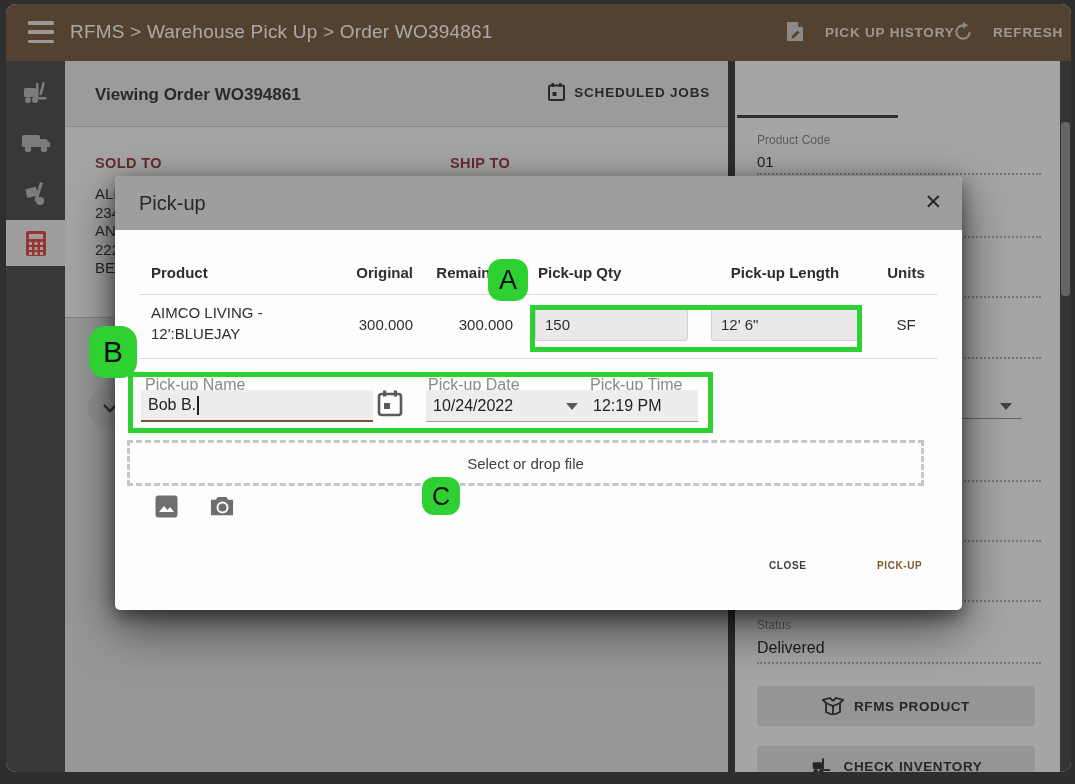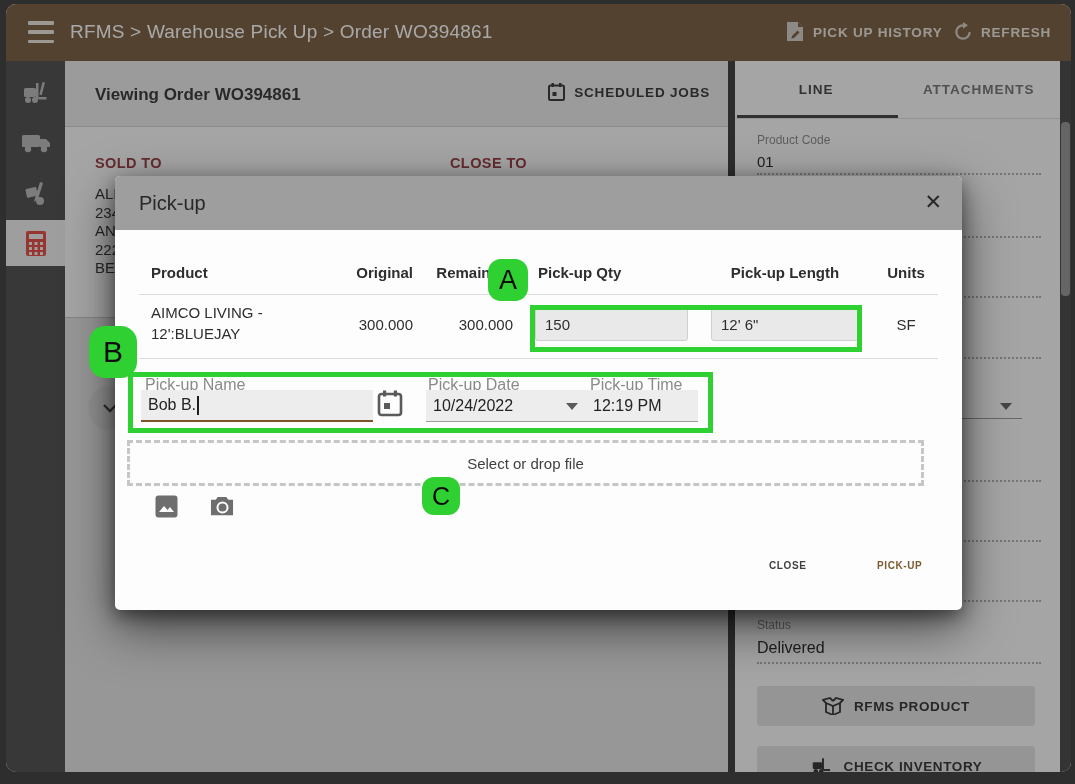--- a/index.html
+++ b/index.html
@@ -6,21 +6,21 @@
   html,body { width:1075px; height:784px; background:#2e2e2e; font-family:"Liberation Sans", sans-serif; overflow:hidden; }
   .stage { position:relative; width:1075px; height:784px; }
   .window { position:absolute; left:6px; top:4px; width:1065px; height:768px; background:#e5e5e5; border-radius:10px; overflow:hidden; }
   .abs { position:absolute; }
 
   
   .topbar { left:0; top:0; width:1065px; height:57px; background:#7f6548; display:flex; align-items:center; }
   .hamburger { left:22px; top:17px; width:26px; height:22px; display:flex; flex-direction:column; justify-content:space-between; cursor:pointer; }
   .hamburger span { display:block; height:3.5px; background:#ede7e0; border-radius:1px; }
   .breadcrumb { left:64px; top:17px; font-size:19px; color:#ffffff; letter-spacing:.2px; }
-  .topbtn { top:14px; height:28px; display:flex; align-items:center; gap:8px; color:#ece6de; font-size:13.5px; font-weight:bold; letter-spacing:.8px; cursor:pointer; }
+  .topbtn { top:14px; height:28px; display:flex; align-items:center; gap:20px; color:#ece6de; font-size:13.5px; font-weight:bold; letter-spacing:.8px; cursor:pointer; }
   .topbtn svg { flex:0 0 auto; }
 
   
   .sidebar { left:0; top:57px; width:59px; height:711px; background:#555555; }
   .side-item { position:absolute; left:0; width:59px; height:46px; display:flex; align-items:center; justify-content:center; color:#bdbdbd; cursor:pointer; }
   .side-item.active { background:#f0f0f0; color:#e5534b; }
 
   
   .content { left:59px; top:57px; width:663px; height:711px; background:#e5e5e5; }
   .viewbar { position:absolute; left:0; top:0; width:663px; height:66px; background:#ececec; border-bottom:1px solid #d2d2d2; }
@@ -158,41 +158,37 @@
             <rect x="1" y="2.5" width="15" height="14.5" rx="1.5" fill="none" stroke="#3f3f3f" stroke-width="2"></rect>
             <rect x="3.5" y="0" width="2.4" height="4" fill="#3f3f3f"></rect>
               <rect x="11" y="0" width="2.4" height="4" fill="#3f3f3f"></rect>
             <rect x="4.5" y="9" width="4" height="4" fill="#3f3f3f"></rect>
           </svg>
           <span>SCHEDULED JOBS</span>
         </div>
       </div>
       <div class="ordercard">
         <div class="addr-head" style="left:30px;">SOLD TO</div>
-        <div class="addr-head" style="left:385px;">CLOSE TO</div>
+        <div class="addr-head" style="left:385px;">SHIP TO</div>
         <div class="addr-lines">ALI
 234
 AN
 222
 BEI</div>
       </div>
       <div class="expander">
         <svg width="16" height="10" viewBox="0 0 16 10">
           <polyline points="2,2 8,8 14,2" fill="none" stroke="currentColor" stroke-width="2.4"></polyline>
         </svg>
       </div>
     </div>
 
     <div class="abs vdivider"></div>
 
     <div class="abs rpanel">
-      <div class="tabs">
-        <div class="tab active">LINE</div>
-        <div class="tab">ATTACHMENTS</div>
-      </div>
       <div class="tab-underline"></div>
       <div class="flabel" style="top:72px;">Product Code</div>
       <div class="fvalue" style="top:92px;">01</div>
       <div class="dotline" style="top:112px;"></div>
       <div class="dotline" style="top:175px;"></div>
       <div class="dotline" style="top:235px;"></div>
       <div class="dotline" style="top:296px;"></div>
       <div class="dd-caret" style="left:265px; top:342px;"></div>
       <div class="solidline" style="top:357px;"></div>
       <div class="dotline" style="top:419px;"></div>

